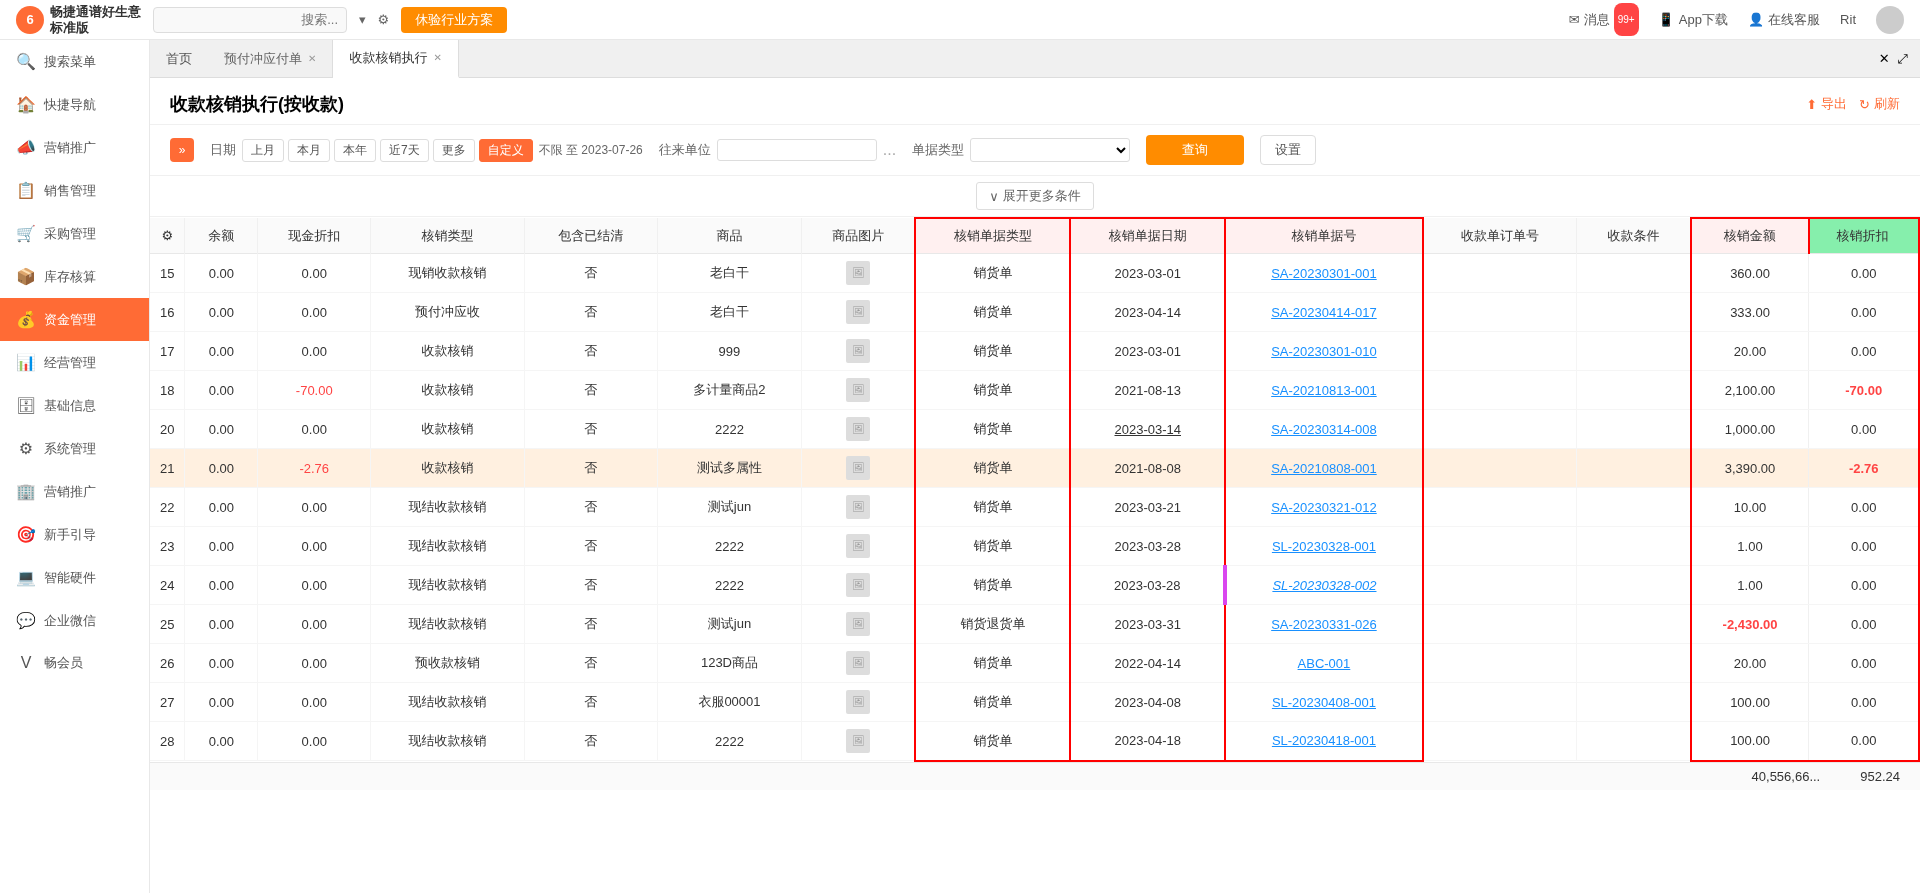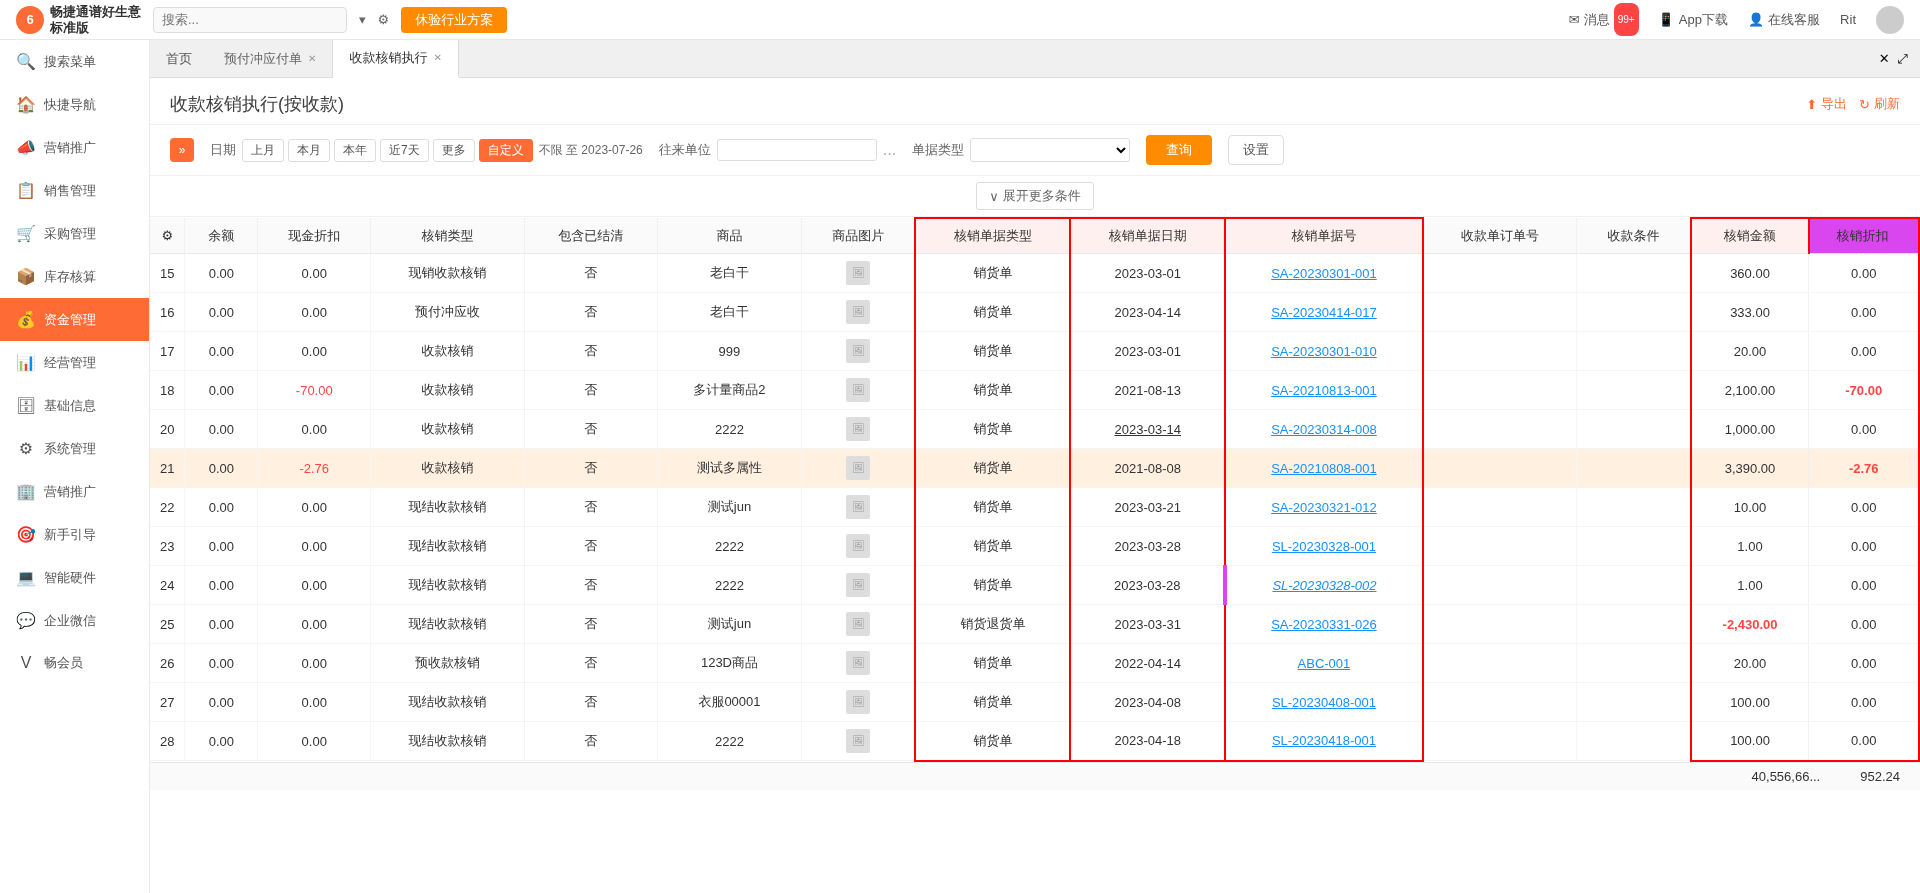--- a/index.html
+++ b/index.html
@@ -38,20 +38,21 @@
     }
     .logo-text { font-size: 11px; color: #333; line-height: 1.2; }
     .top-bar-search {
       flex: 0 0 180px;
       height: 26px;
       border: 1px solid #ddd;
       border-radius: 4px;
       background: #f9f9f9;
       padding: 0 8px;
       color: #1d4ed8;
+      text-align: right;
     }
     .top-bar-dropdown {
       display: flex;
       align-items: center;
       gap: 4px;
       color: #666;
       cursor: pointer;
     }
     .top-bar-gear {
       color: #666;
@@ -186,22 +187,22 @@
     }
     .page-header {
       padding: 14px 20px 8px;
       display: flex;
       align-items: center;
       justify-content: space-between;
       border-bottom: 1px solid #f0f0f0;
     }
     .page-title {
       font-size: 18px;
-      font-weight: normal;
-      color: #404040;
+      font-weight: bold;
+      color: #000000;
       text-align: center;
     }
     .page-header-actions {
       display: flex;
       gap: 12px;
       align-items: center;
     }
     .header-action-btn {
       display: flex;
       align-items: center;
@@ -269,21 +270,21 @@
       padding: 3px 8px;
       width: 160px;
       font-size: 12px;
       background: #fff;
     }
     .query-btn {
       background: #ff8c00;
       color: #fff;
       border: none;
       border-radius: 4px;
-      padding: 6px 20px;
+      padding: 6px 36px;
       cursor: pointer;
       font-size: 13px;
     }
     .settings-btn {
       border: 1px solid #ddd;
       background: #fff;
       border-radius: 4px;
       padding: 5px 14px;
       cursor: pointer;
       font-size: 13px;
@@ -552,21 +553,21 @@
               <th>核销类型</th>
               <th>包含已结清</th>
               <th>商品</th>
               <th>商品图片</th>
               <th style="border: 2px solid red; border-bottom: none; background: #fff0f0;">核销单据类型</th>
               <th style="border-top: 2px solid red; border-bottom: none; background: #fff0f0;">核销单据日期</th>
               <th style="border: 2px solid red; border-bottom: none; background: #fff0f0;">核销单据号</th>
               <th>收款单订单号</th>
               <th>收款条件</th>
               <th style="border: 2px solid red; border-bottom: none; background: #fff0f0;">核销金额</th>
-              <th style="border: 2px solid red; border-bottom: none; background: #d946ef; padding-left: 7px;">核销折扣</th>
+              <th style="border: 2px solid red; border-bottom: none; background: #86efac; padding-left: 7px;">核销折扣</th>
             </tr>
           </thead>
           <tbody id="table-body">
           <tr>
       <td>15</td>
       <td>0.00</td>
       <td class="">0.00</td>
       <td>现销收款核销</td>
       <td>否</td>
       <td>老白干</td>

